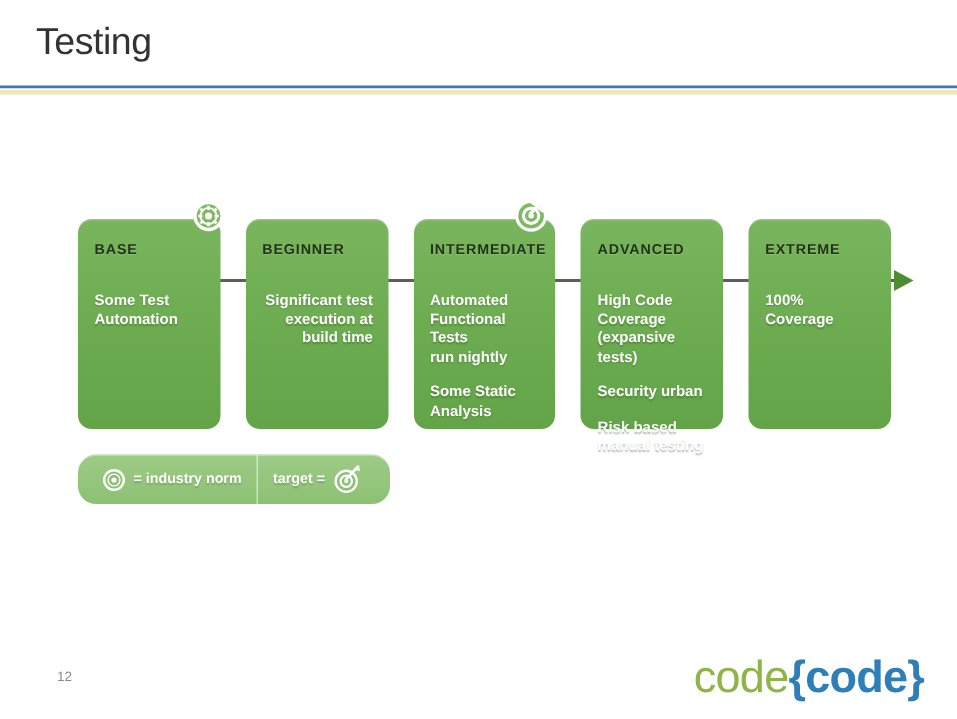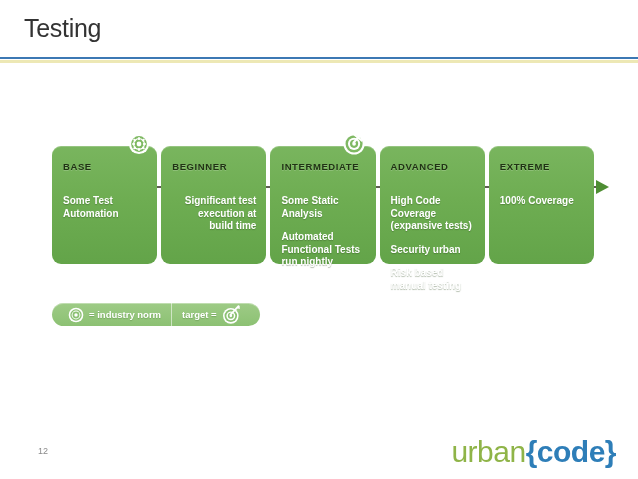--- a/index.html
+++ b/index.html
@@ -77,23 +77,23 @@
     border-top: 7px solid transparent;
     border-bottom: 7px solid transparent;
     border-left: 13px solid #4E8E33;
   }
 
   .stages {
     position: absolute;
     left: 0;
     top: 15px;
     width: 542px;
-    height: 118px;
+    height: 140px;
     display: flex;
-    gap: 4px;
+    gap: 17px;
   }
   .stage {
     position: relative;
     flex: 1 1 0;
     border-radius: 9px;
     background: linear-gradient(180deg, #79B55E 0%, #6EAD52 45%, #63A449 100%);
     box-shadow: inset 0 1px 0 rgba(255,255,255,0.22);
     overflow: visible;
   }
   .stage-header {
@@ -138,21 +138,21 @@
     display: block;
   }
   .icon-gear-sm { width: 16px; height: 16px; display: block; }
   .icon-target-sm { width: 19px; height: 19px; display: block; }
 
   
   .legend {
     position: absolute;
     left: 52px;
     top: 303px;
-    height: 23px;
+    height: 33px;
     border-radius: 12px;
     background: linear-gradient(180deg, #9ECB86 0%, #8CC173 100%);
     display: flex;
     padding: 0 9px 0 6px;
     box-shadow: inset 0 1px 0 rgba(255,255,255,0.35);
   }
   .legend-seg {
     display: flex;
     align-items: center;
     gap: 5px;
@@ -260,25 +260,25 @@
       <div class="stage-body">
         <div class="stage-line" style="white-space: pre-line; text-align: right;">Significant test
 execution at
 build time</div>
       </div>
     </div>
 
     <div class="stage">
       <div class="stage-header">INTERMEDIATE</div>
       <div class="stage-body">
-        <div class="stage-line" style="white-space: pre-line;">Some Static
-Analysis</div>
         <div class="stage-line" style="white-space: pre-line;">Automated
 Functional Tests
 run nightly</div>
+        <div class="stage-line" style="white-space: pre-line;">Some Static
+Analysis</div>
       </div>
     </div>
 
     <div class="stage">
       <div class="stage-header">ADVANCED</div>
       <div class="stage-body">
         <div class="stage-line" style="white-space: pre-line;">High Code
 Coverage
 (expansive tests)</div>
         <div class="stage-line" style="white-space: pre-line;">Security urban</div>
@@ -323,14 +323,14 @@
         <path d="M12 15 L25 1" stroke="#FFFFFF" stroke-width="2.6" fill="none"></path>
         <path d="M25.6 0.6 L26.4 6.0 L21.2 4.6 Z" fill="#FFFFFF"></path>
       </svg>
     </span>
   </div>
 </div>
 
 <div class="page-number">12</div>
 
 <div class="brand-logo">
-  <span class="brand-urban">urban</span><span class="brand-code">{code}</span>
+  <span class="brand-urban">code</span><span class="brand-code">{code}</span>
 </div>
 
 </body></html>

